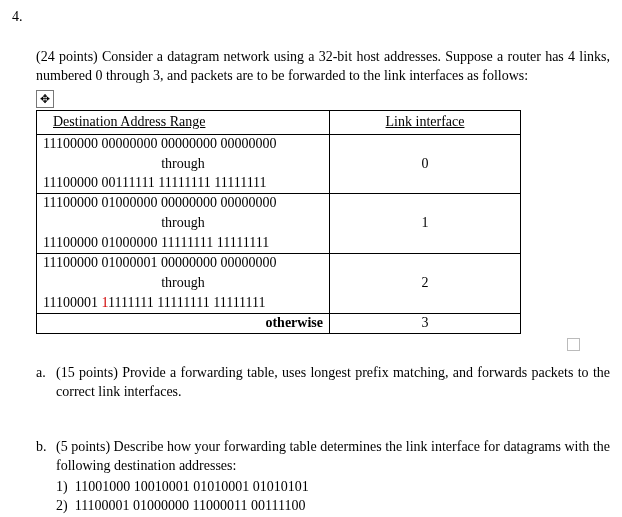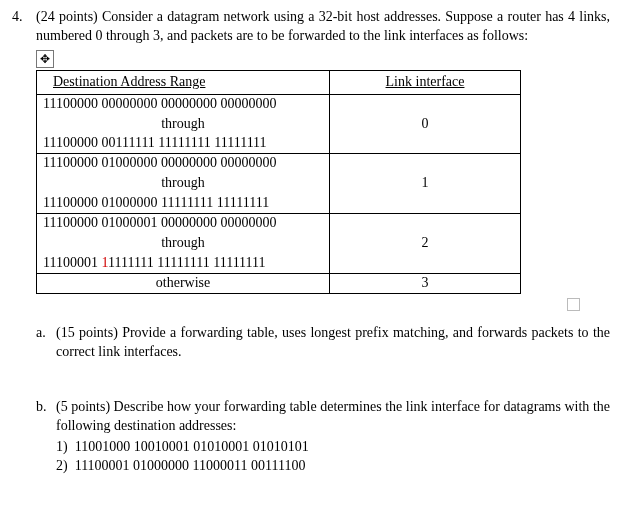--- a/index.html
+++ b/index.html
@@ -18,20 +18,21 @@
       align-items: flex-start;
       margin-bottom: 4px;
     }
     .problem-num {
       width: 24px;
       flex-shrink: 0;
     }
     .problem-text {
       flex: 1;
       text-align: justify;
+      margin-top: 40px;
     }
     .move-icon {
       display: inline-flex;
       align-items: center;
       justify-content: center;
       width: 16px;
       height: 16px;
       border: 1px solid #777;
       background: #fff;
       font-size: 12px;
@@ -71,21 +72,22 @@
     }
     .addr-line {
       white-space: pre;
       font-family: inherit;
     }
     .through {
       text-align: center;
       padding: 1px 0;
     }
     .otherwise {
-      text-align: center;
+      text-align: right;
+      font-weight: bold;
     }
     .red {
       color: #d00000;
     }
     .checkbox-row {
       text-align: right;
       padding-right: 30px;
       margin-top: -6px;
       margin-bottom: 8px;
     }

